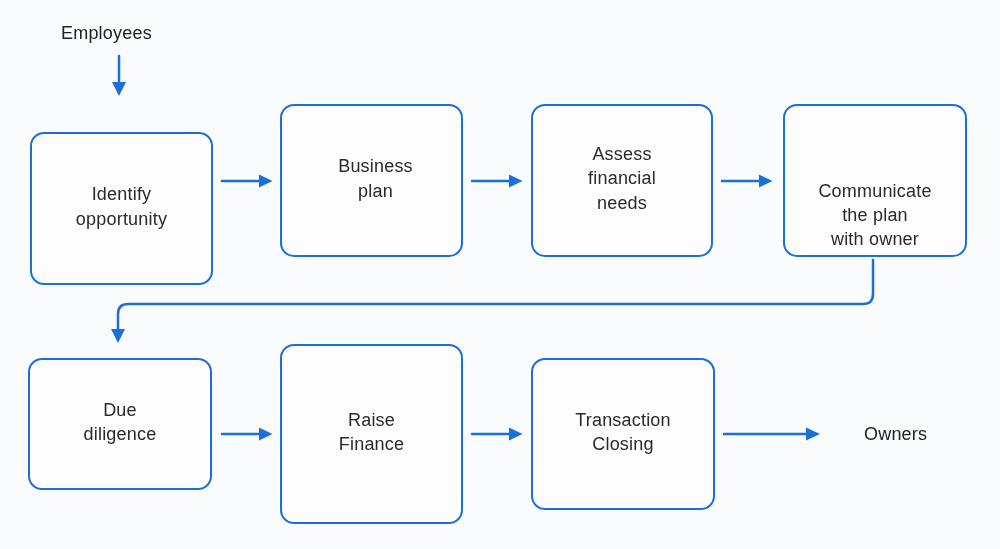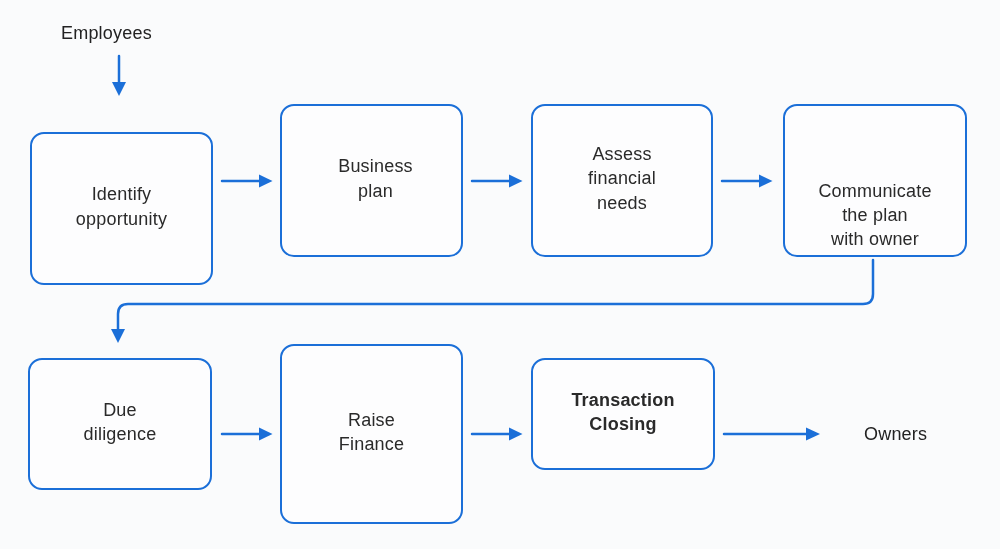--- a/index.html
+++ b/index.html
@@ -62,21 +62,21 @@
     color: #222222;
     white-space: nowrap;
   }
   
   .b-identify     { left: 30px;  top: 104px; width: 183px; height: 153px; margin-top: 28px; }
   .b-business     { left: 280px; top: 104px; width: 183px; height: 153px; padding-left: 8px; }
   .b-assess       { left: 531px; top: 104px; width: 182px; height: 153px; }
   .b-communicate  { left: 783px; top: 104px; width: 184px; height: 153px; align-items: flex-end; }
   .b-diligence    { left: 28px;  top: 358px; width: 184px; height: 132px; }
   .b-raise        { left: 280px; top: 344px; width: 183px; height: 180px; }
-  .b-closing      { left: 531px; top: 358px; width: 184px; height: 112px; font-weight: bold; }
+  .b-closing      { left: 531px; top: 358px; width: 184px; height: 152px; }
   .lbl-employees  { left: 61px;  top: 23px; }
   .lbl-owners     { left: 836px; top: 424px; margin-left: 28px; }
 </style>
 </head>
 <body>
 
 <div class="canvas">
 
   <svg class="arrow-layer" viewBox="0 0 1000 549" xmlns="http://www.w3.org/2000/svg">
 

